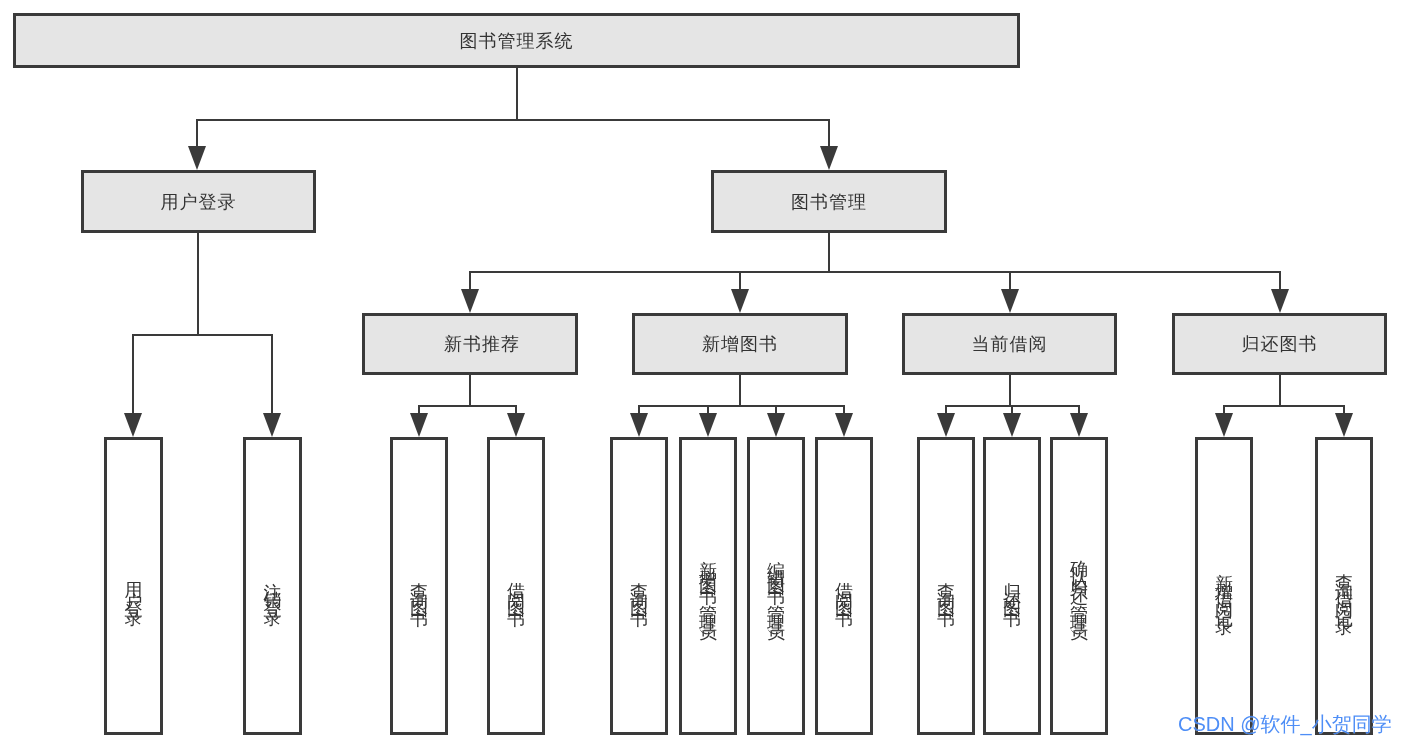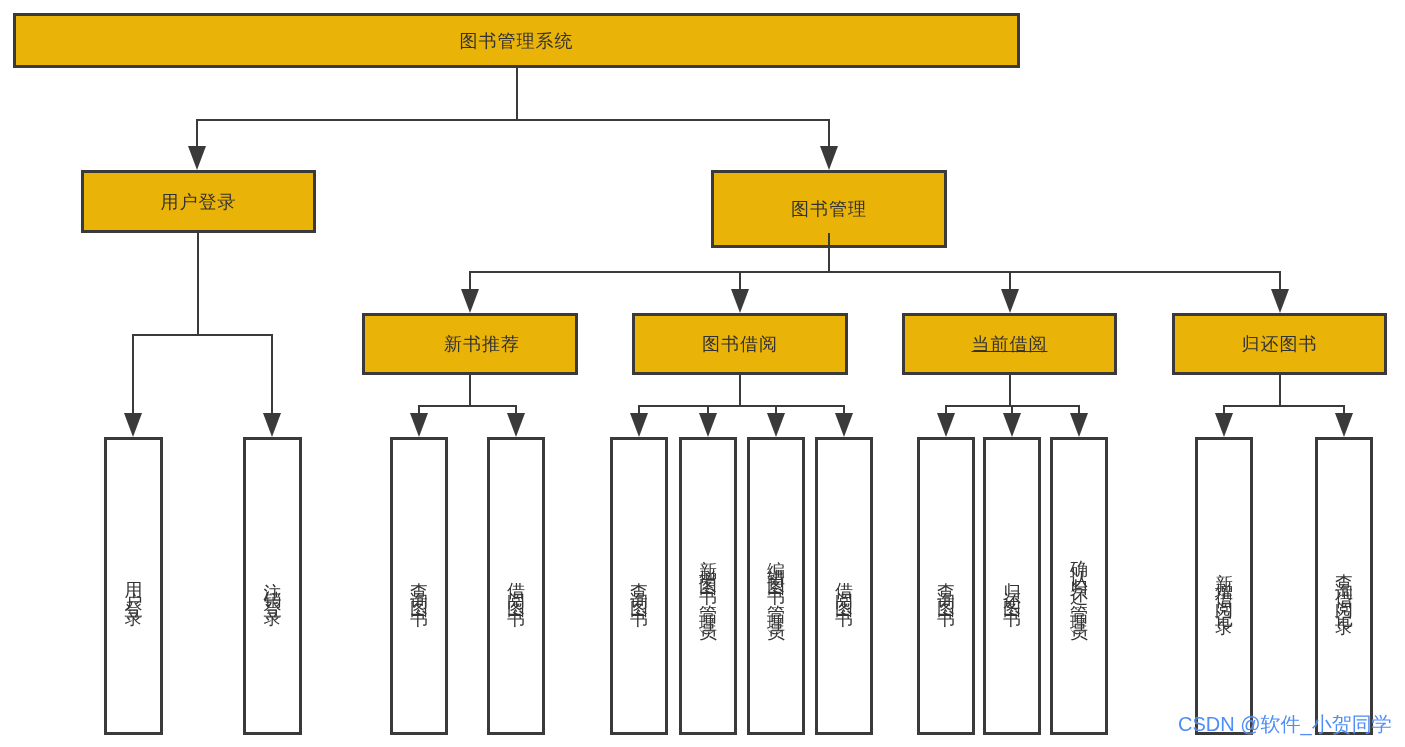--- a/index.html
+++ b/index.html
@@ -2,21 +2,21 @@
 <html><head>
 <meta charset="utf-8">
 <style>
   html,body { margin:0; padding:0; background:#ffffff; }
   .canvas {
     position:relative; width:1405px; height:747px; background:#ffffff;
     font-family:"Liberation Sans", sans-serif; overflow:hidden;
   }
   .box {
     position:absolute; box-sizing:border-box;
-    border:3px solid #3a3a3a; background:#eab308;
+    border:3px solid #3a3a3a; background:#e5e5e5;
     display:flex; align-items:center; justify-content:center;
     color:#333333; font-size:18px;
   }
   .box .hlabel { white-space:nowrap; letter-spacing:1px; }
   .leaf { position:absolute; box-sizing:border-box; border:3px solid #3a3a3a;
     background:#ffffff; display:flex; align-items:center; justify-content:center; }
   .vtext {
     writing-mode:vertical-rl; text-orientation:mixed;
     font-size:18px; color:#333333; letter-spacing:9px; line-height:1;
   }
@@ -45,21 +45,21 @@
   <div class="vline" style="left:516px; top:68px; height:52px;"></div>
   <div class="hline" style="left:197px; top:119px; width:632px;"></div>
   <div class="vline" style="left:196px; top:119px; height:28px;"></div>
   <div class="arrowhead" style="left:188px; top:146px;"></div>
   <div class="vline" style="left:828px; top:119px; height:28px;"></div>
   <div class="arrowhead" style="left:820px; top:146px;"></div>
 
   <div class="box" style="left:81px; top:170px; width:235px; height:63px;">
     <span class="hlabel">用户登录</span>
   </div>
-  <div class="box" style="left:711px; top:170px; width:236px; height:78px;">
+  <div class="box" style="left:711px; top:170px; width:236px; height:63px;">
     <span class="hlabel">图书管理</span>
   </div>
 
   <div class="vline" style="left:197px; top:233px; height:102px;"></div>
   <div class="hline" style="left:132px; top:334px; width:141px;"></div>
   <div class="vline" style="left:132px; top:334px; height:80px;"></div>
   <div class="arrowhead" style="left:124px; top:413px;"></div>
   <div class="vline" style="left:271px; top:334px; height:80px;"></div>
   <div class="arrowhead" style="left:263px; top:413px;"></div>
 
@@ -71,23 +71,23 @@
   <div class="arrowhead" style="left:731px; top:289px;"></div>
   <div class="vline" style="left:1009px; top:271px; height:19px;"></div>
   <div class="arrowhead" style="left:1001px; top:289px;"></div>
   <div class="vline" style="left:1279px; top:271px; height:19px;"></div>
   <div class="arrowhead" style="left:1271px; top:289px;"></div>
 
   <div class="box" style="left:362px; top:313px; width:216px; height:62px;padding-left:24px;">
     <span class="hlabel">新书推荐</span>
   </div>
   <div class="box" style="left:632px; top:313px; width:216px; height:62px;">
-    <span class="hlabel">图书借阅</span>
+    <span class="hlabel">新增图书</span>
   </div>
-  <div class="box" style="left:902px; top:313px; width:215px; height:62px;text-decoration:underline;">
+  <div class="box" style="left:902px; top:313px; width:215px; height:62px;">
     <span class="hlabel">当前借阅</span>
   </div>
   <div class="box" style="left:1172px; top:313px; width:215px; height:62px;">
     <span class="hlabel">归还图书</span>
   </div>
 
   <div class="vline" style="left:469px; top:375px; height:31px;"></div>
   <div class="hline" style="left:419px; top:405px; width:98px;"></div>
   <div class="vline" style="left:418px; top:405px; height:9px;"></div>
   <div class="arrowhead" style="left:410px; top:413px;"></div>

